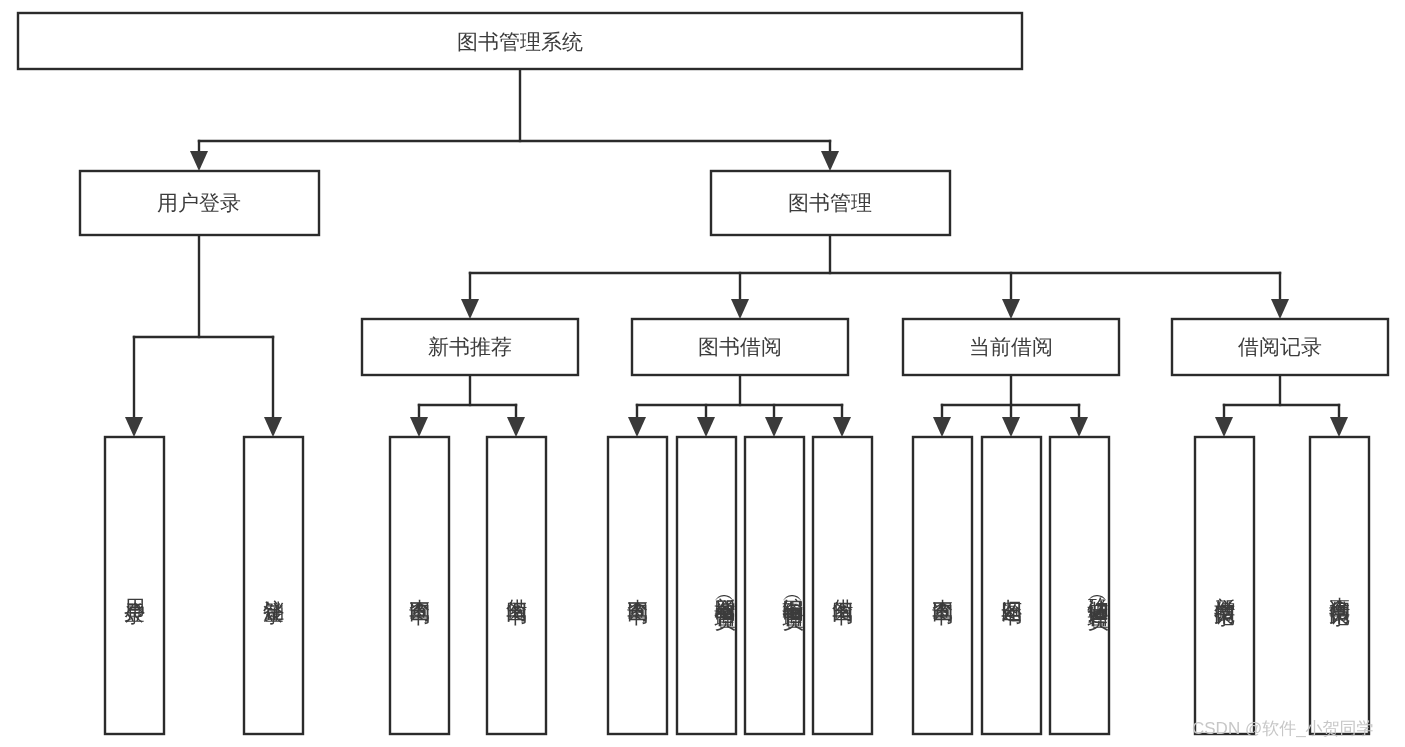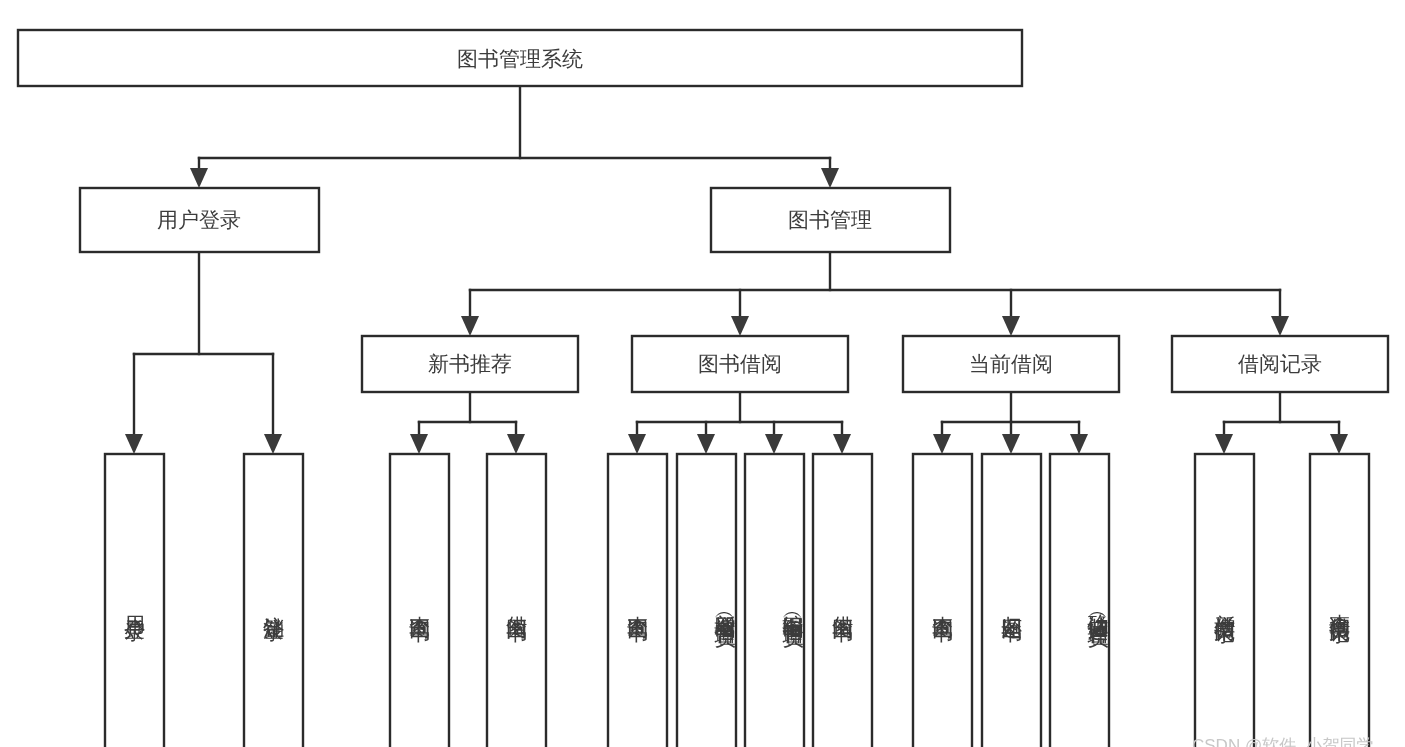--- a/index.html
+++ b/index.html
@@ -10,21 +10,21 @@
   body {
     width: 1405px;
     height: 747px;
     position: relative;
     font-family: "Liberation Sans", "DejaVu Sans", sans-serif;
     overflow: hidden;
   }
   #diagram-root {
     position: absolute;
     left: 0;
-    top: 18px;
+    top: 1px;
     width: 1405px;
     height: 524px;
   }
   svg.diagram-canvas {
     display: block;
     width: 1405px;
     height: 747px;
   }
   .node-box {
     fill: #ffffff;

